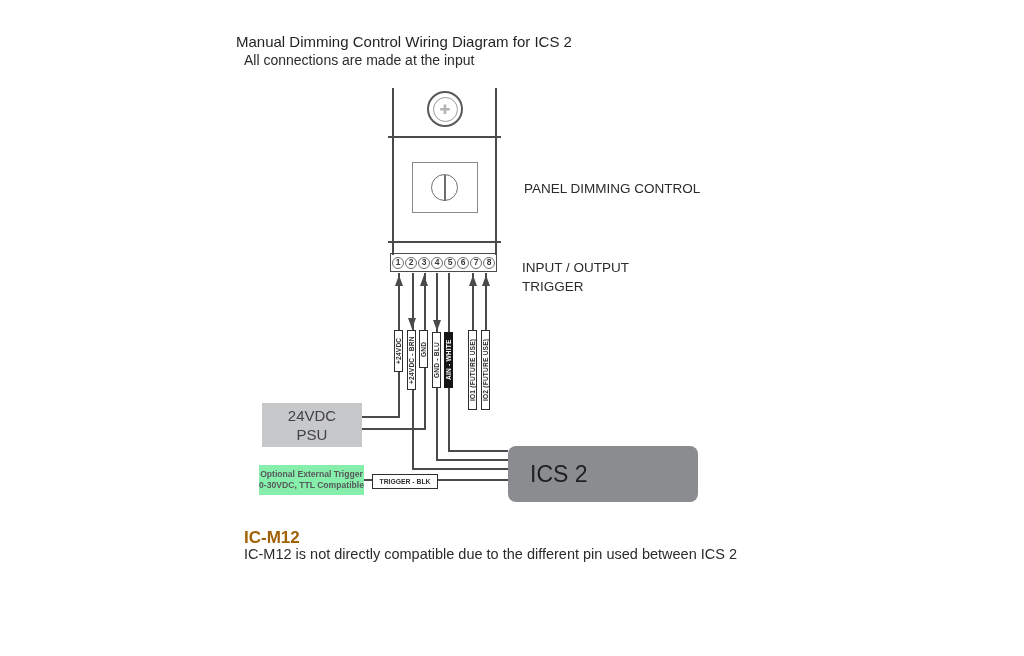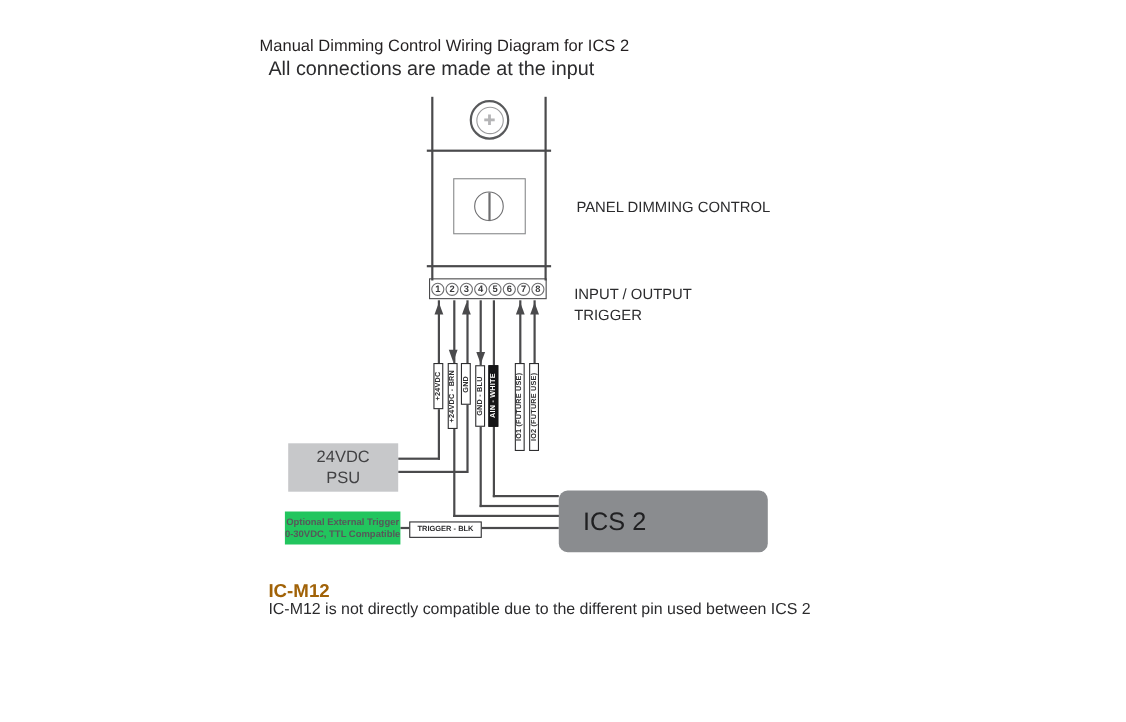--- a/index.html
+++ b/index.html
@@ -3,21 +3,21 @@
 <meta charset="utf-8">
 <style>
   html,body{margin:0;padding:0;background:#ffffff;}
   #canvas{
     position:relative;width:1024px;height:656px;background:#ffffff;overflow:hidden;
     font-family:"Liberation Sans", sans-serif;color:#2b2b2d;
   }
   .abs{position:absolute;}
   
   .title{left:236px;top:33px;font-size:15px;font-weight:normal;color:#231f20;}
-  .subtitle{left:244px;top:52px;font-size:18px;color:#2b2b2d;}
+  .subtitle{left:244px;top:52px;font-size:14px;color:#2b2b2d;}
   
   .vline{width:2px;background:#4a4a4c;}
   .hline{height:2px;background:#4a4a4c;}
   
   .body-left{left:392px;top:88px;height:167px;}
   .body-right{left:495px;top:88px;height:167px;}
   .divider1{left:388px;top:136px;width:113px;}
   .divider2{left:388px;top:241px;width:113px;}
   .m12-outer{left:427px;top:91px;width:32px;height:32px;border:2.5px solid #58595b;border-radius:50%;
     display:flex;align-items:center;justify-content:center;}
@@ -47,21 +47,21 @@
   .wlab.dark{background:#151517;color:#ffffff;border-color:#151517;}
   
   .arr-up{width:0;height:0;border-left:4.5px solid transparent;border-right:4.5px solid transparent;
     border-bottom:11px solid #4a4a4c;}
   .arr-down{width:0;height:0;border-left:4.5px solid transparent;border-right:4.5px solid transparent;
     border-top:11px solid #4a4a4c;}
   
   .psu-box{left:262px;top:403px;width:100px;height:44px;background:#c7c8ca;
     display:flex;flex-direction:column;align-items:center;justify-content:center;
     font-size:15px;color:#424244;line-height:19px;}
-  .trig-box{left:259px;top:465px;width:105px;height:30px;background:#22c55e;
+  .trig-box{left:259px;top:465px;width:105px;height:30px;background:#86efac;
     display:flex;flex-direction:column;align-items:center;justify-content:center;
     font-size:8.6px;font-weight:bold;color:#57585a;line-height:11px;white-space:nowrap;}
   .trigblk{left:372px;top:474px;width:64px;height:13px;border:1.2px solid #2e2e30;background:#ffffff;
     display:flex;align-items:center;justify-content:center;font-size:6.8px;font-weight:bold;color:#2e2e30;
     white-space:nowrap;}
   .ics-box{left:508px;top:446px;width:190px;height:56px;background:#8a8c8f;border-radius:8px;
     display:flex;align-items:center;font-size:23px;color:#202022;padding-left:22px;box-sizing:border-box;}
   
   .foot-head{left:244px;top:528px;font-size:17px;font-weight:bold;color:#a16207;}
   .foot-line{font-size:14.5px;color:#2b2b2d;white-space:pre-wrap;}

